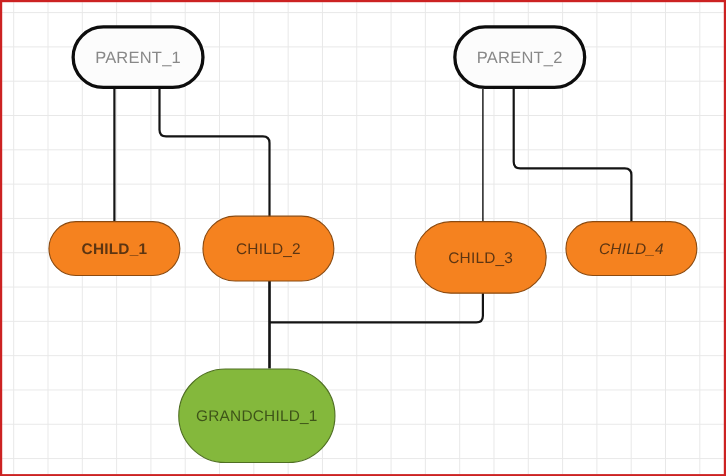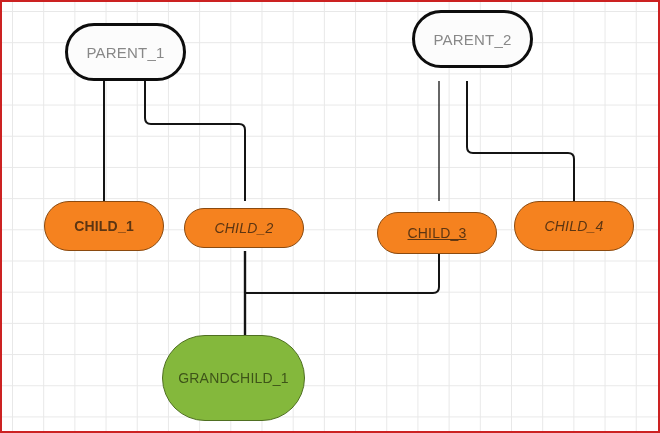--- a/index.html
+++ b/index.html
@@ -73,30 +73,30 @@
       <path d="M 437 79 L 437 199" fill="none" stroke="#141414" stroke-width="1.3" stroke-linecap="butt" stroke-linejoin="round"></path>
       <path d="M 465 79 L 465 145 Q 465 151 471 151 L 566 151 Q 572 151 572 157 L 572 199" fill="none" stroke="#141414" stroke-width="2" stroke-linecap="butt" stroke-linejoin="round"></path>
       <path d="M 243 249 L 243 333" fill="none" stroke="#141414" stroke-width="2.4" stroke-linecap="butt" stroke-linejoin="round"></path>
       <path d="M 437 249 L 437 285 Q 437 291 431 291 L 243 291" fill="none" stroke="#141414" stroke-width="2" stroke-linecap="butt" stroke-linejoin="round"></path>
     </svg>
 
   <div id="node-layer">
       <div class="node node-parent" style="left: 63px; top: 21px; width: 121px; height: 58px;">
         <span>PARENT_1</span>
       </div>
-      <div class="node node-parent" style="left: 410px; top: 8px; width: 121px; height: 58px;">
+      <div class="node node-parent" style="left: 410px; top: 21px; width: 121px; height: 58px;">
         <span>PARENT_2</span>
       </div>
       <div class="node node-child" style="left: 42px; top: 199px; width: 120px; height: 50px; font-weight: bold;">
         <span>CHILD_1</span>
       </div>
-      <div class="node node-child" style="left: 182px; top: 206px; width: 120px; height: 40px; font-style: italic;">
+      <div class="node node-child" style="left: 182px; top: 194px; width: 120px; height: 60px;">
         <span>CHILD_2</span>
       </div>
-      <div class="node node-child" style="left: 375px; top: 210px; width: 120px; height: 42px; text-decoration: underline;">
+      <div class="node node-child" style="left: 375px; top: 199px; width: 120px; height: 66px;">
         <span>CHILD_3</span>
       </div>
       <div class="node node-child" style="left: 512px; top: 199px; width: 120px; height: 50px; font-style: italic;">
         <span>CHILD_4</span>
       </div>
       <div class="node node-grandchild" style="left: 160px; top: 333px; width: 143px; height: 86px;">
         <span>GRANDCHILD_1</span>
       </div>
     </div>
 

